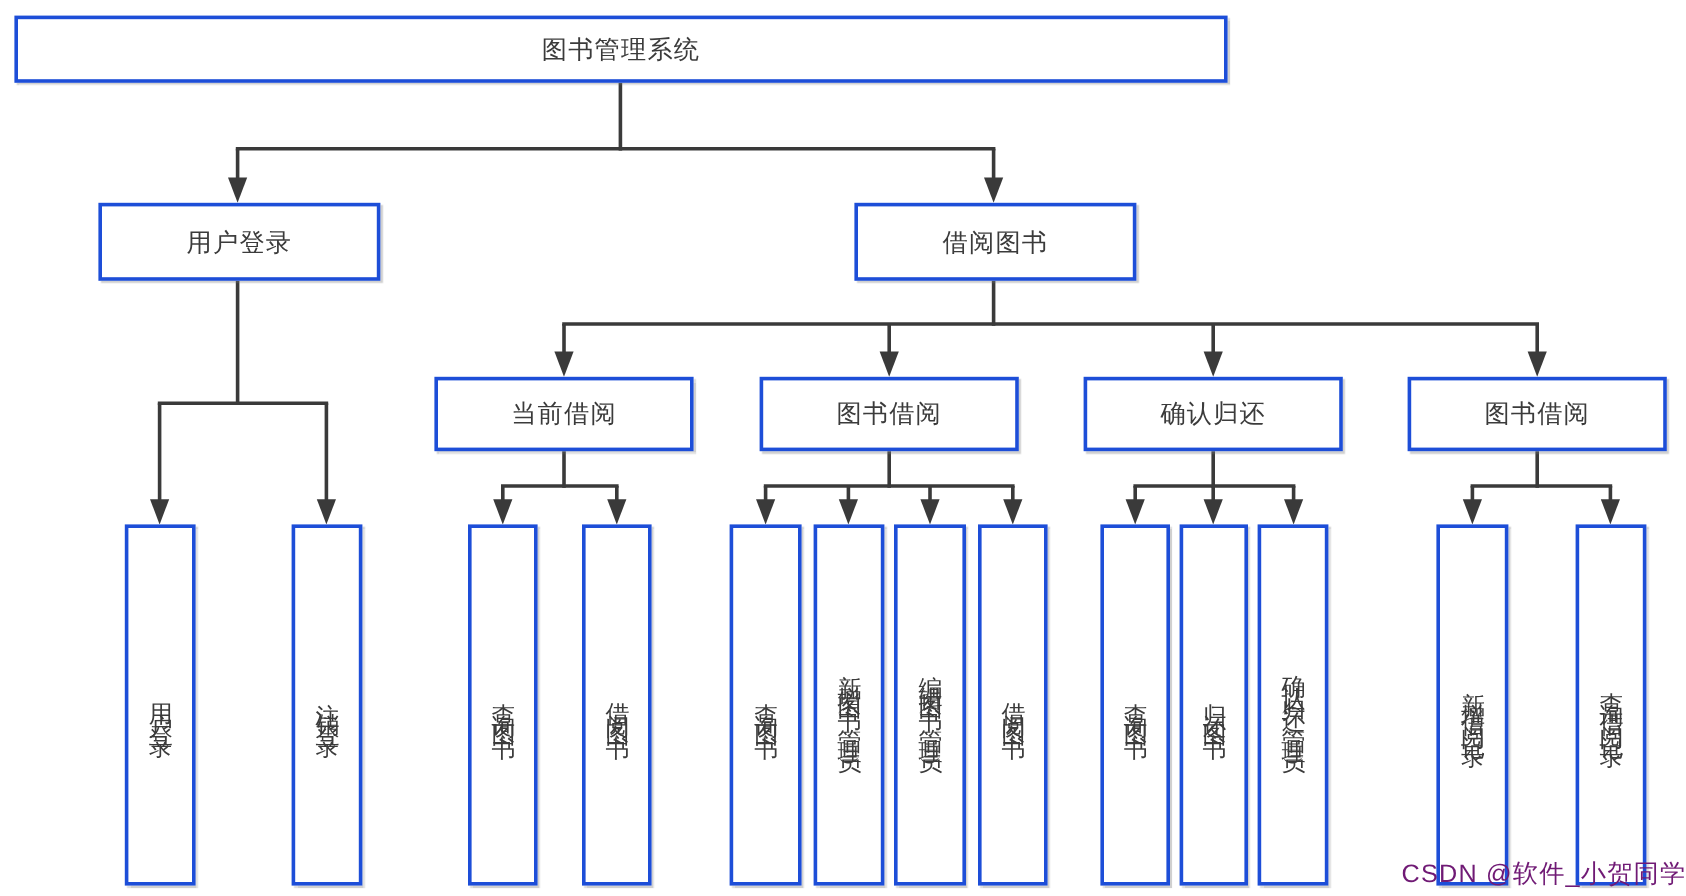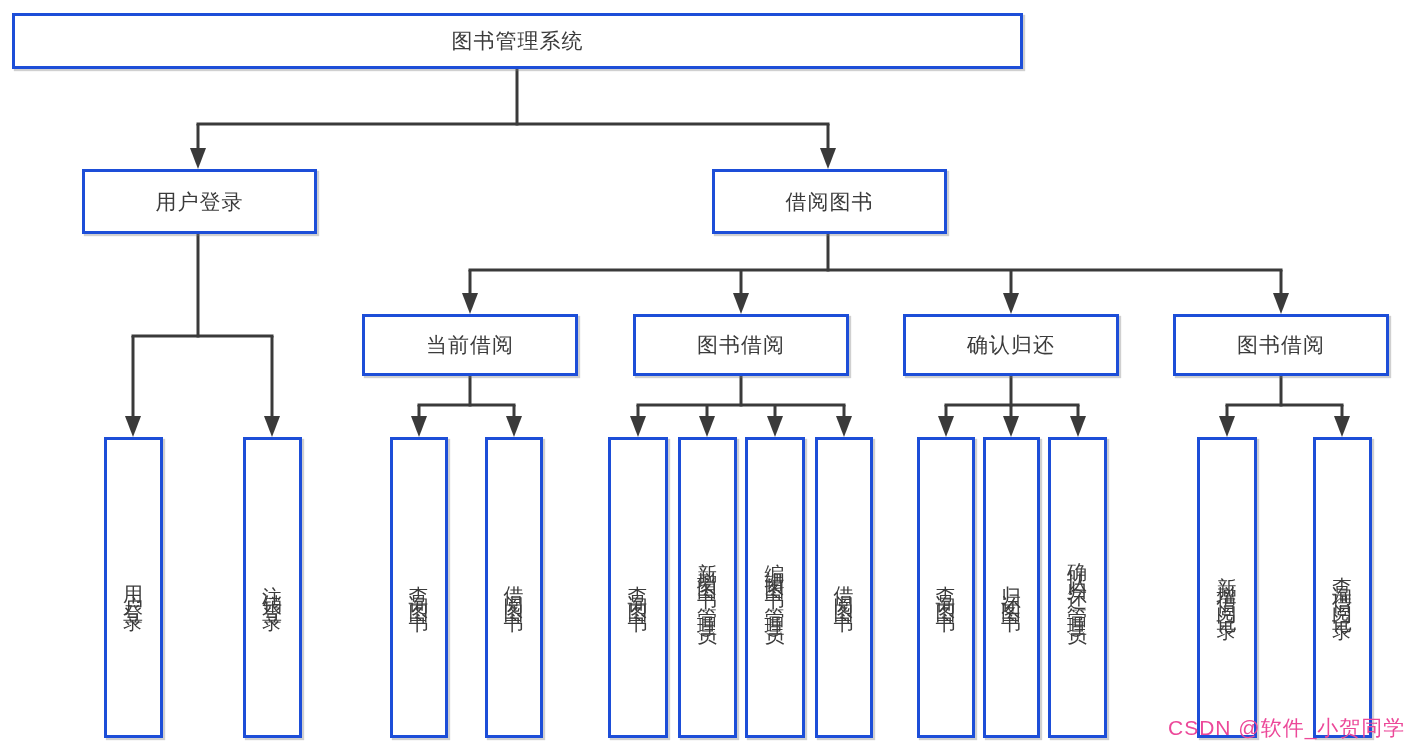--- a/index.html
+++ b/index.html
@@ -39,21 +39,21 @@
     font-size: 20px;
     line-height: 1;
     letter-spacing: 9px;
     white-space: nowrap;
   }
   .watermark {
     position: absolute;
     left: 1168px;
     top: 714px;
     font-size: 21px;
-    color: #ec4899;
+    color: #701a75;
     letter-spacing: 1px;
     white-space: nowrap;
   }
 </style>
 </head>
 <body>
 
 <div class="stage">
 
   <svg id="connectors" viewBox="0 0 1405 747" xmlns="http://www.w3.org/2000/svg">

